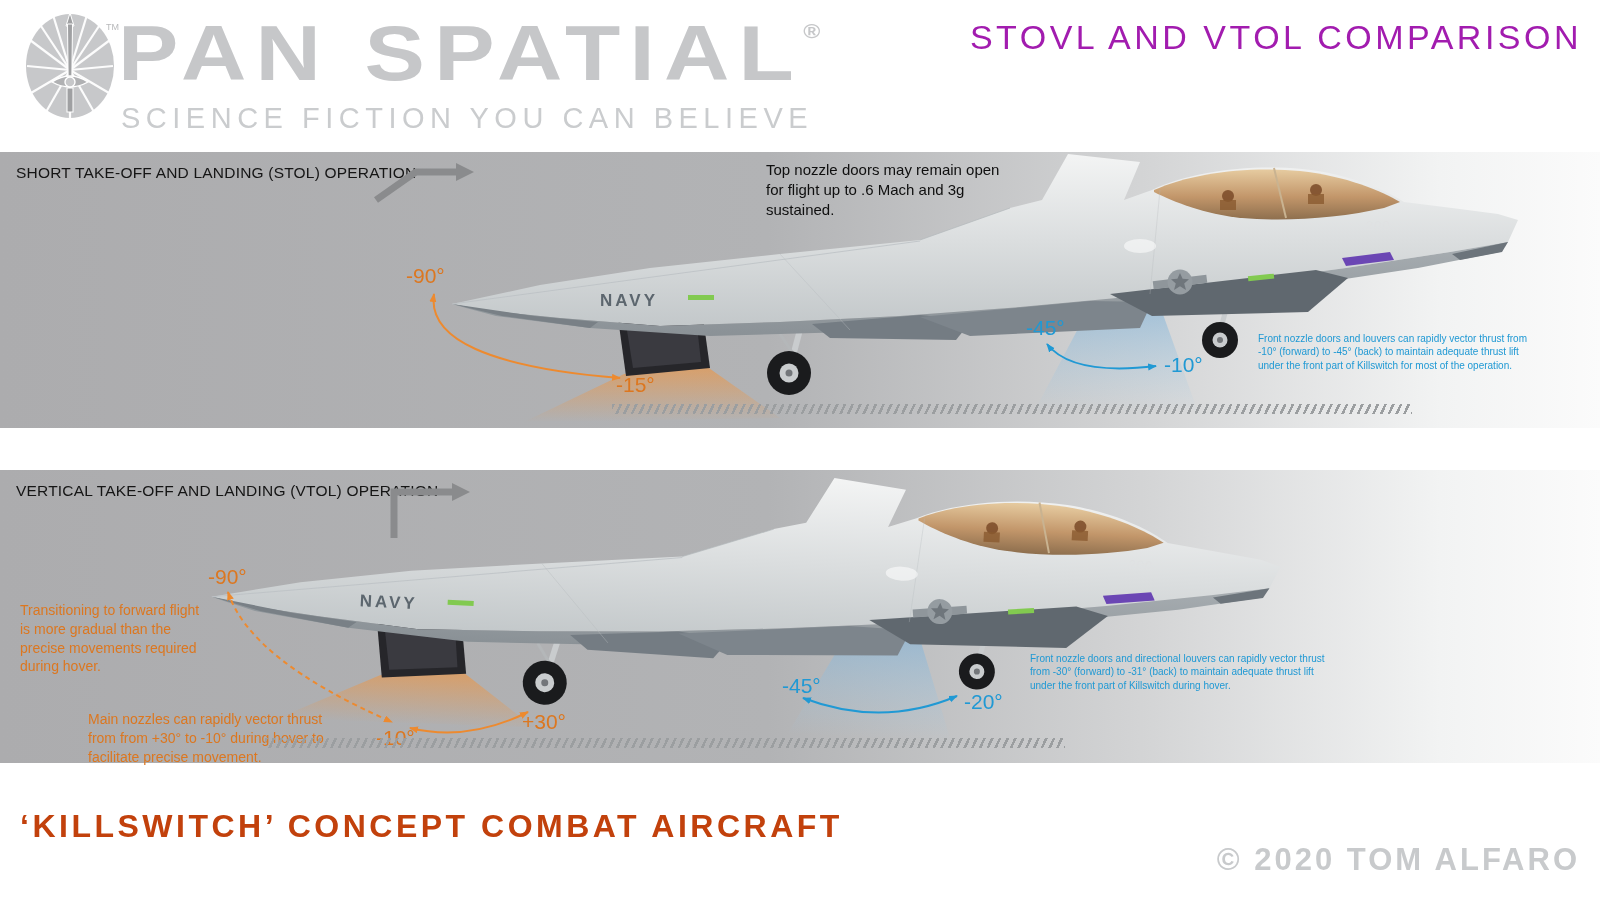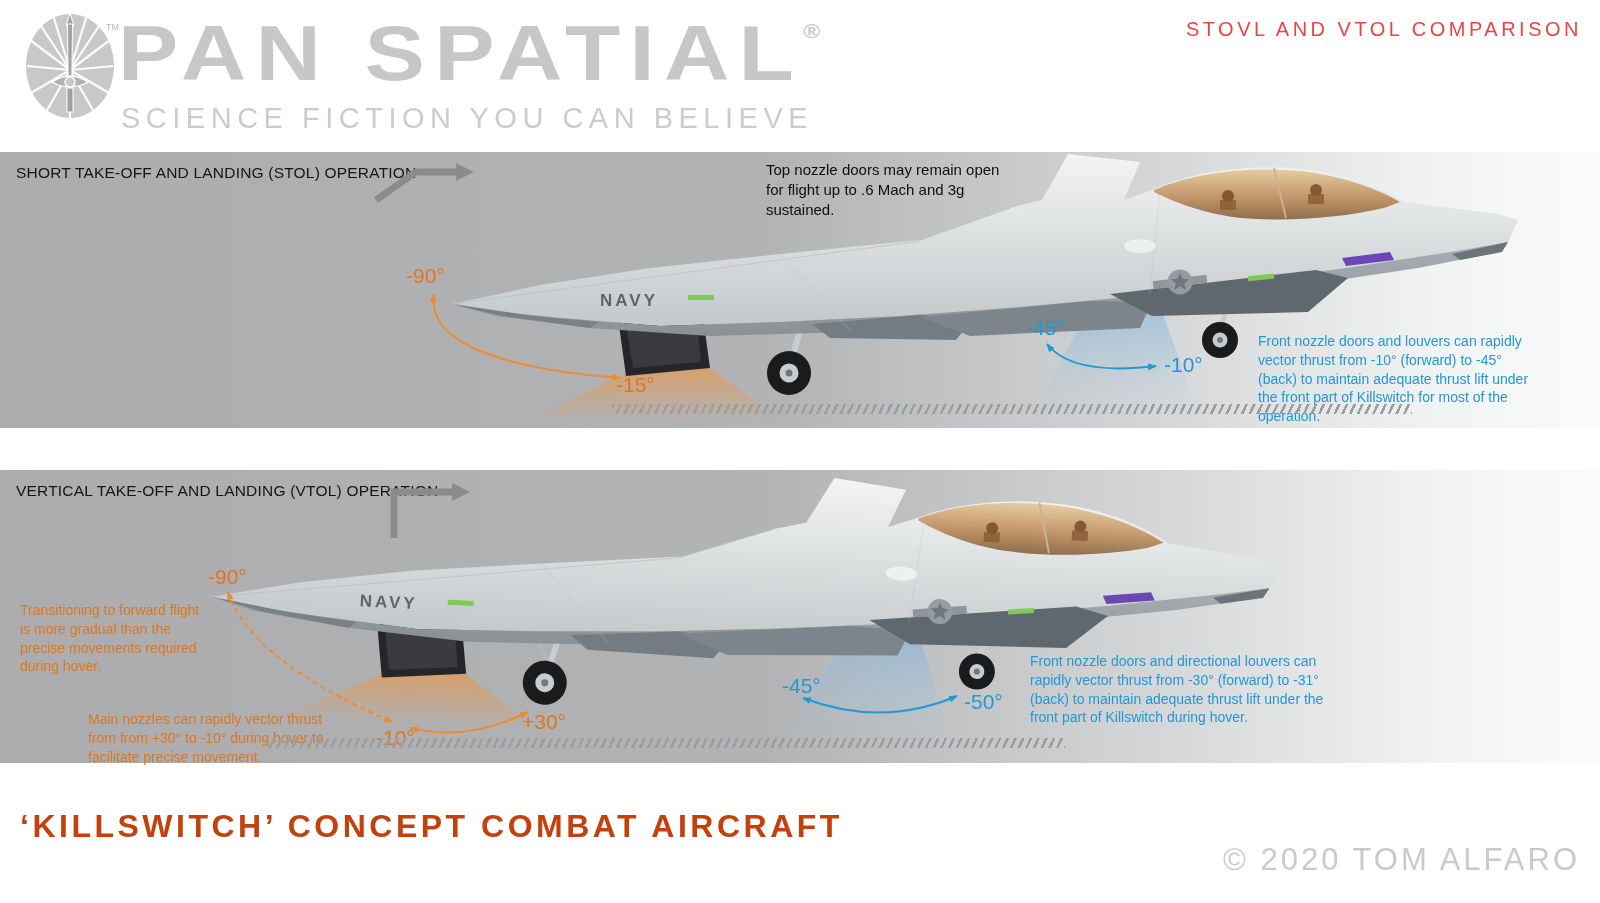--- a/index.html
+++ b/index.html
@@ -13,52 +13,52 @@
     position:absolute;left:118px;top:14px;font-size:78px;font-weight:bold;
     color:#c6c7c9;letter-spacing:8px;line-height:1;white-space:nowrap;
     transform:scaleX(1.16);transform-origin:0 0;
   }
   .brand sup{font-size:20px;letter-spacing:0;vertical-align:42px}
   .tagline{
     position:absolute;left:121px;top:102px;font-size:29px;font-weight:normal;
     color:#caccce;letter-spacing:5.5px;white-space:nowrap;
   }
   .cmp-title{
-    position:absolute;right:18px;top:18px;font-size:20px;color:#ef4444;
+    position:absolute;right:18px;top:18px;font-size:34px;color:#a21caf;
     letter-spacing:3.5px;white-space:nowrap;
   }
   
   .panel{
     position:absolute;left:0;width:1600px;
     background:linear-gradient(90deg,#acacae 0%,#b2b3b5 48%,#d4d5d6 72%,#f2f3f3 90%,#fbfbfb 100%);
   }
   #p1{top:152px;height:276px}
   #p2{top:470px;height:293px}
   .ptitle{position:absolute;left:16px;top:12px;font-size:15.5px;color:#151515;letter-spacing:.2px;white-space:nowrap}
   .traj{position:absolute}
   .note{position:absolute;line-height:1.34}
   .n-black{font-size:15px;color:#0f0f0f}
   .n-orange{font-size:13.5px;color:#dc7720}
-  .n-blue{font-size:14px;color:#2099d4}
+  .n-blue{font-size:10px;color:#2099d4}
   .ang{position:absolute;font-size:21px;white-space:nowrap}
   .ang.o{color:#dc7720}
   .ang.b{color:#2099d4}
   .overlay{position:absolute;left:0;top:0;pointer-events:none}
   .jet{position:absolute}
   .hatch{
     position:absolute;height:10px;
     background:repeating-linear-gradient(115deg,#9b9ea0 0 2.5px,rgba(0,0,0,0) 2.5px 7px);
   }
   
   .foot-title{
     position:absolute;left:20px;top:808px;font-size:32px;font-weight:bold;
     color:#c2410c;letter-spacing:3.5px;white-space:nowrap;
   }
   .foot-credit{
-    position:absolute;right:20px;top:842px;font-size:31px;font-weight:normal;
+    position:absolute;right:20px;top:842px;font-size:31px;font-weight:bold;
     color:#c8cacc;letter-spacing:3px;white-space:nowrap;
   }
 </style>
 </head>
 <body>
 
 <svg style="position:absolute;width:0;height:0" aria-hidden="true">
   <defs>
     <linearGradient id="gBody" x1="0" y1="0" x2="0" y2="1">
       <stop offset="0" stop-color="#f3f4f4"></stop>
@@ -225,21 +225,21 @@
     <path d="M528,242 Q468,272 410,258" stroke="#ed8a2f" stroke-width="2" fill="none" marker-start="url(#mO)" marker-end="url(#mO)"></path>
     <path d="M803,228 Q882,258 957,226" stroke="#2099d4" stroke-width="2" fill="none" marker-start="url(#mB)" marker-end="url(#mB)"></path>
   </svg>
 
   <div class="ang o" style="left:208px;top:95px">-90°</div>
   <div class="ang o" style="left:376px;top:256px">-10°</div>
   <div class="ang o" style="left:522px;top:240px">+30°</div>
   <div class="note n-orange" style="left:88px;top:240px;width:246px;font-size:14px">Main nozzles can rapidly vector thrust from from +30° to -10° during hover to facilitate precise movement.</div>
 
   <div class="ang b" style="left:782px;top:204px">-45°</div>
-  <div class="ang b" style="left:964px;top:220px">-50°</div>
+  <div class="ang b" style="left:964px;top:220px">-20°</div>
   <div class="note n-blue" style="left:1030px;top:182px;width:310px">Front nozzle doors and directional louvers can rapidly vector thrust from -30° (forward) to -31° (back) to maintain adequate thrust lift under the front part of Killswitch during hover.</div>
 
   <div class="hatch" style="left:265px;top:268px;width:800px"></div>
 </section>
 
 <footer>
   <div class="foot-title">‘KILLSWITCH’ CONCEPT COMBAT AIRCRAFT</div>
   <div class="foot-credit">© 2020 TOM ALFARO</div>
 </footer>
 

